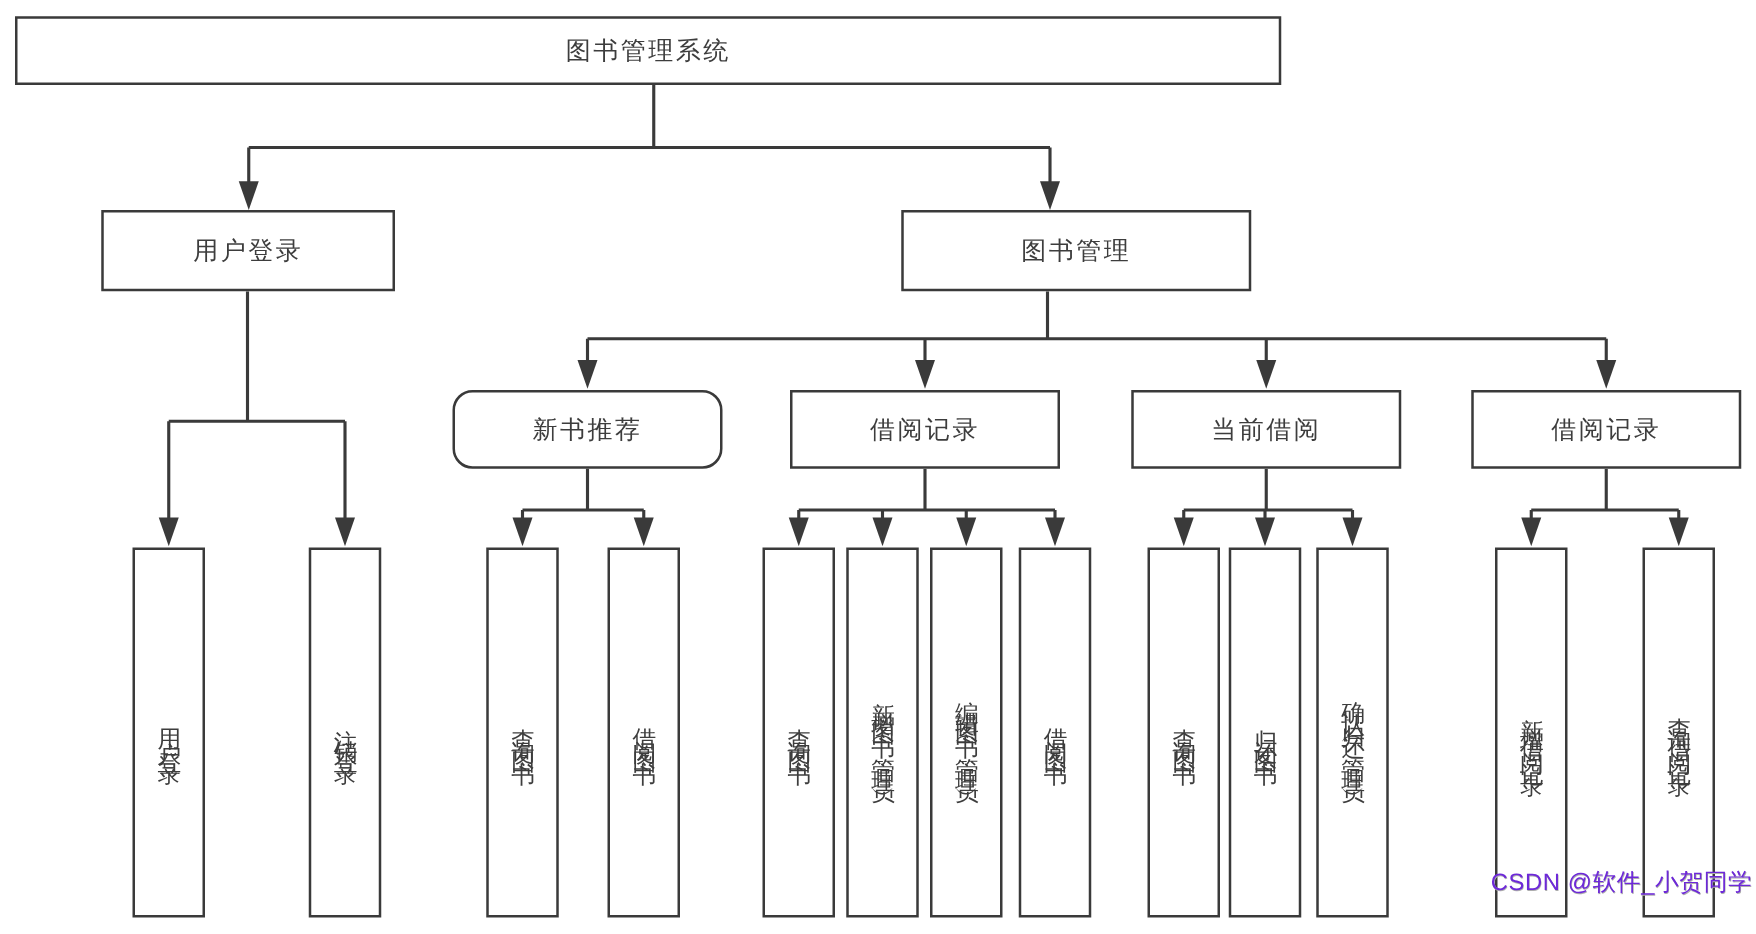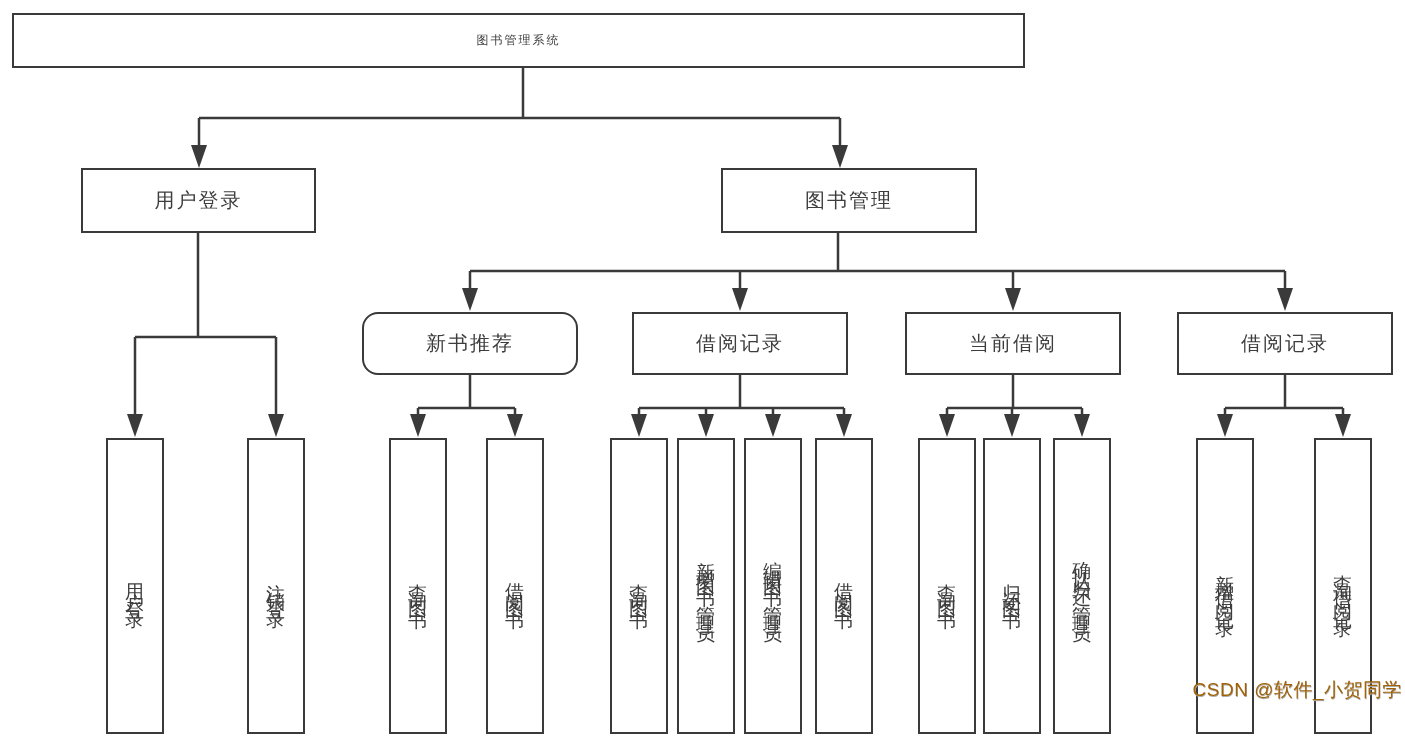--- a/index.html
+++ b/index.html
@@ -30,35 +30,35 @@
     display: flex;
     align-items: center;
     justify-content: center;
     color: #3d3d3d;
   }
   .node-h {
     font-size: 20px;
     letter-spacing: 2px;
     white-space: nowrap;
   }
-  .node-root { font-size: 12px; }
+  .node-root { font-size: 20px; }
   .leaf span {
     writing-mode: vertical-rl;
     text-orientation: mixed;
     font-size: 19px;
     line-height: 1;
     letter-spacing: 9px;
     white-space: nowrap;
   }
   #watermark {
     position: absolute;
     right: 3px;
-    top: 677px;
+    top: 693px;
     font-size: 19px;
-    color: #a16207;
+    color: #6d28d9;
     letter-spacing: 0.5px;
     white-space: nowrap;
     z-index: 5;
     text-shadow: 0.5px 0.5px 0 #adadad;
   }
   .conn { stroke: #3a3a3a; stroke-width: 2.5; fill: none; }
   .arrow { fill: #3a3a3a; stroke: none; }
 </style>
 </head>
 <body>
@@ -101,21 +101,21 @@
     <polygon class="arrow" points="1335,414 1351,414 1343,437"></polygon>
   </svg>
 
   <div class="node node-h node-root" style="left:12px; top:13px; width:1013px; height:55px;">
     <span>图书管理系统</span>
   </div>
 
   <div class="node node-h" style="left:81px; top:168px; width:235px; height:65px;">
     <span>用户登录</span>
   </div>
-  <div class="node node-h" style="left:721px; top:168px; width:256px; height:65px;">
+  <div class="node node-h" style="left:721px; top:168px; width:280px; height:65px;">
     <span>图书管理</span>
   </div>
 
   <div class="node node-h" style="left:362px; top:312px; width:216px; height:63px;border-radius:16px;">
     <span>新书推荐</span>
   </div>
   <div class="node node-h" style="left:632px; top:312px; width:216px; height:63px;">
     <span>借阅记录</span>
   </div>
   <div class="node node-h" style="left:1177px; top:312px; width:216px; height:63px;">

